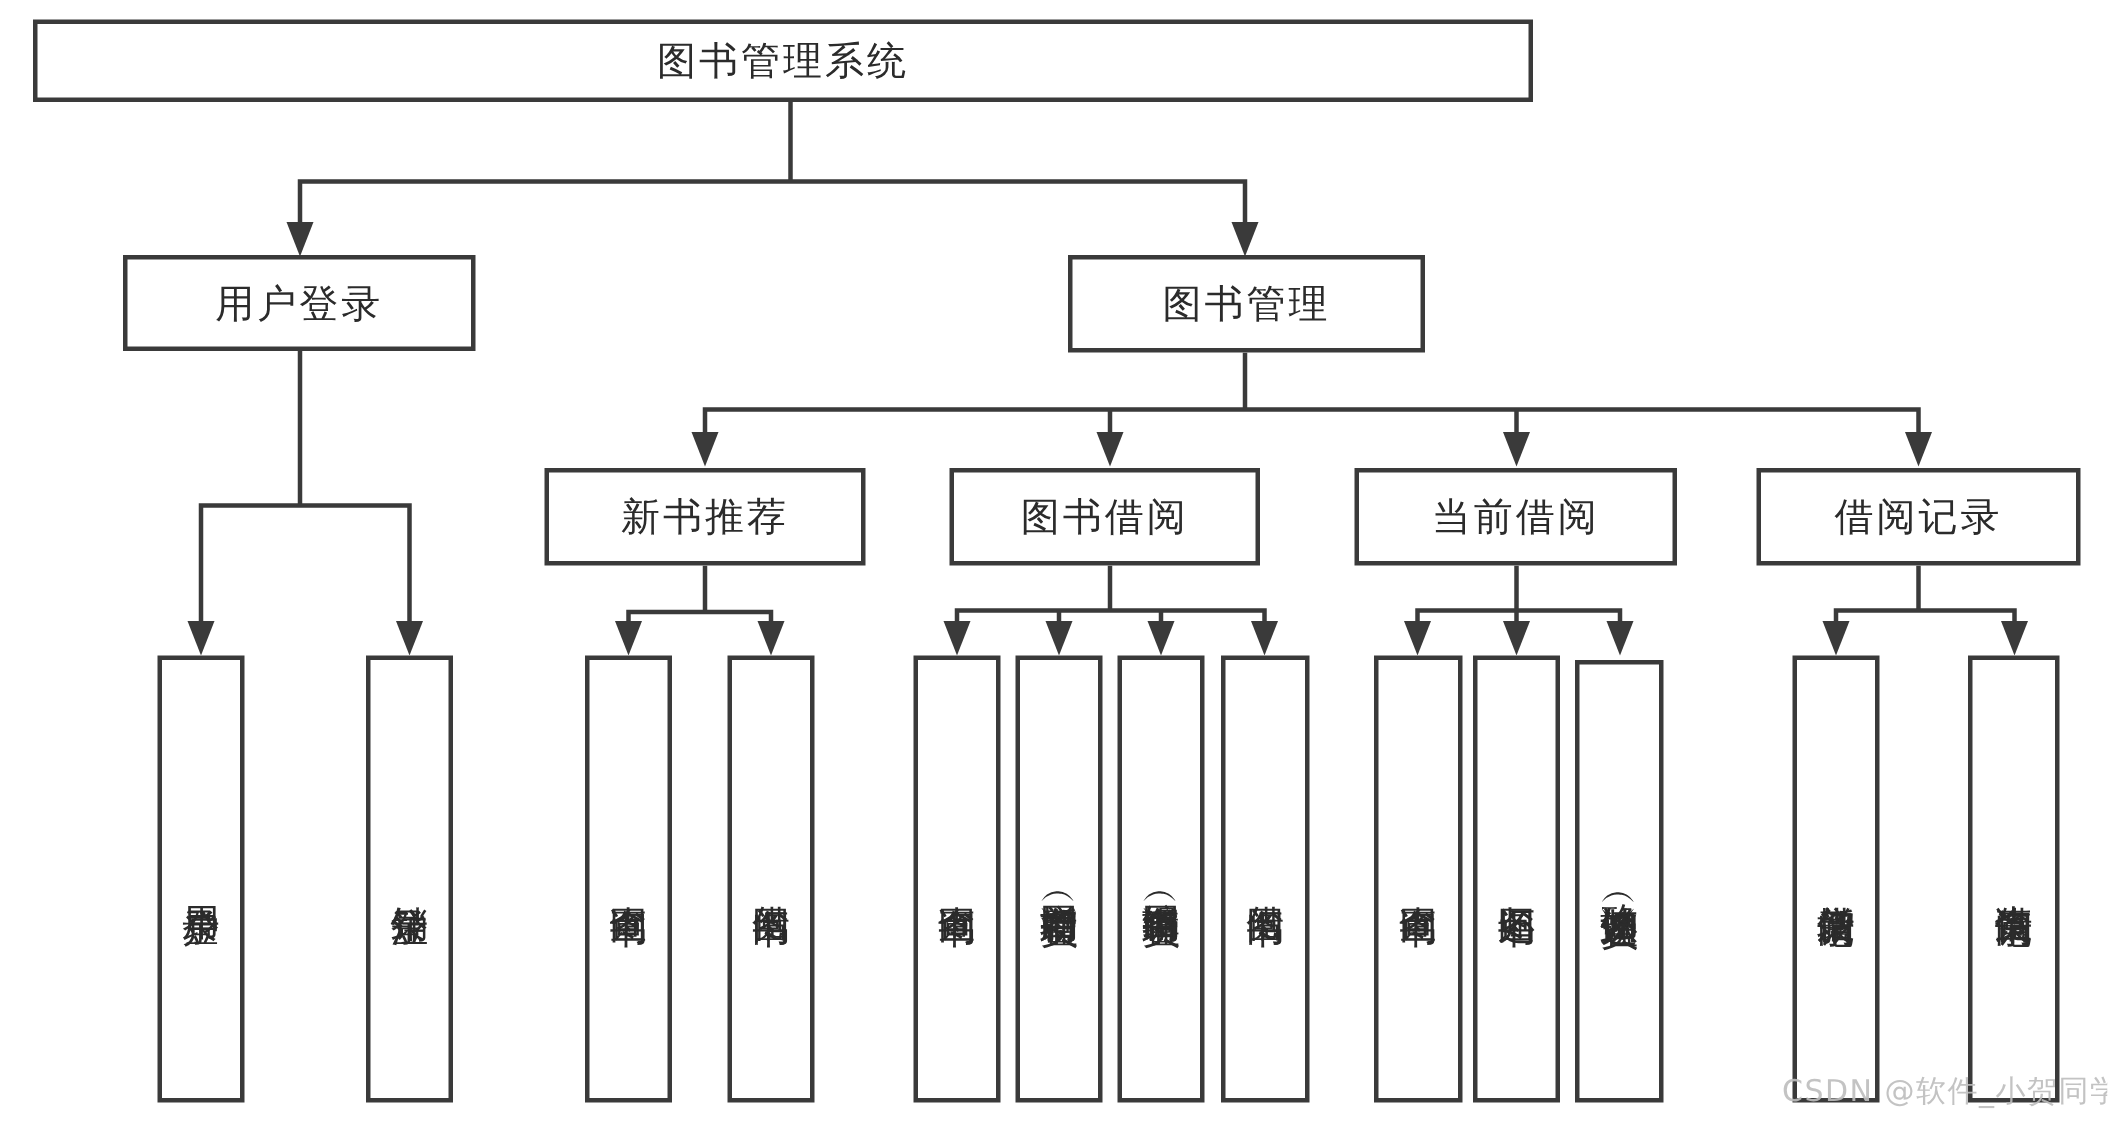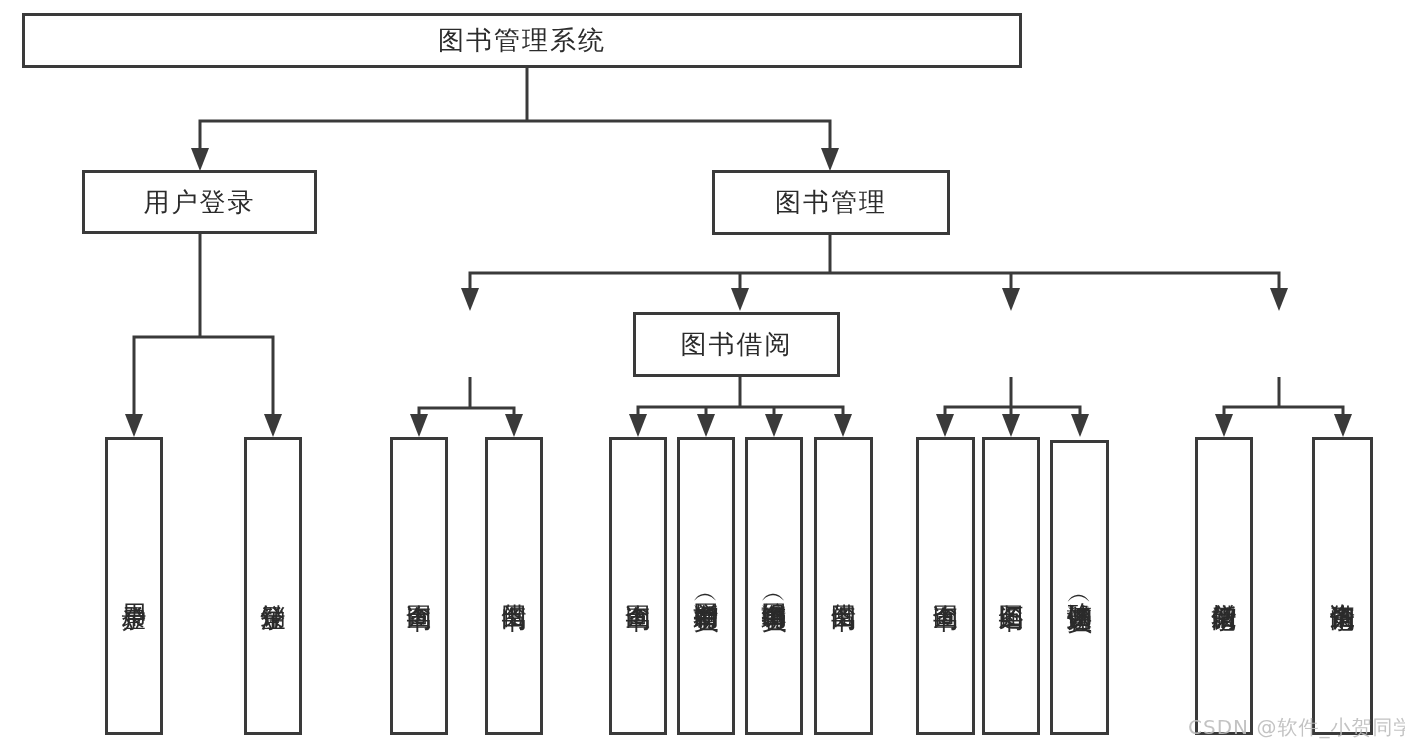--- a/index.html
+++ b/index.html
@@ -116,22 +116,31 @@
     <span>图书管理系统</span>
   </div>
 
   <div class="hbox" style="left:82px;top:170px;width:235px;height:64px;">
     <span>用户登录</span>
   </div>
   <div class="hbox" style="left:712px;top:170px;width:238px;height:65px;">
     <span>图书管理</span>
   </div>
 
+  <div class="hbox" style="left:363px;top:312px;width:214px;height:65px;">
+    <span>新书推荐</span>
+  </div>
   <div class="hbox" style="left:633px;top:312px;width:207px;height:65px;">
     <span>图书借阅</span>
+  </div>
+  <div class="hbox" style="left:903px;top:312px;width:215px;height:65px;">
+    <span>当前借阅</span>
+  </div>
+  <div class="hbox" style="left:1171px;top:312px;width:216px;height:65px;">
+    <span>借阅记录</span>
   </div>
 
   <div class="vbox" style="left:105px;">
     <span class="vtext">用户登录</span>
   </div>
   <div class="vbox" style="left:244px;">
     <span class="vtext">注销登录</span>
   </div>
 
   <div class="vbox" style="left:390px;">

